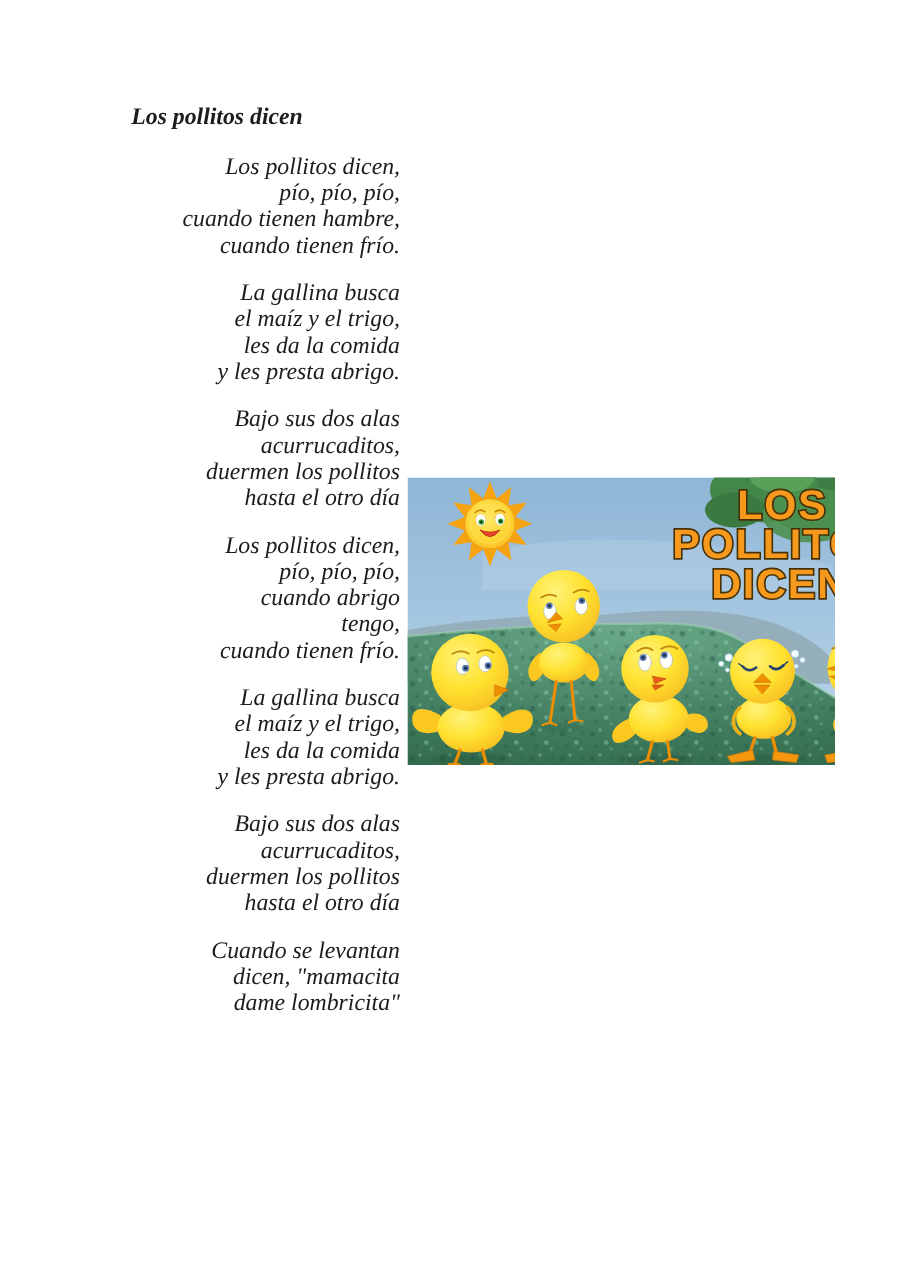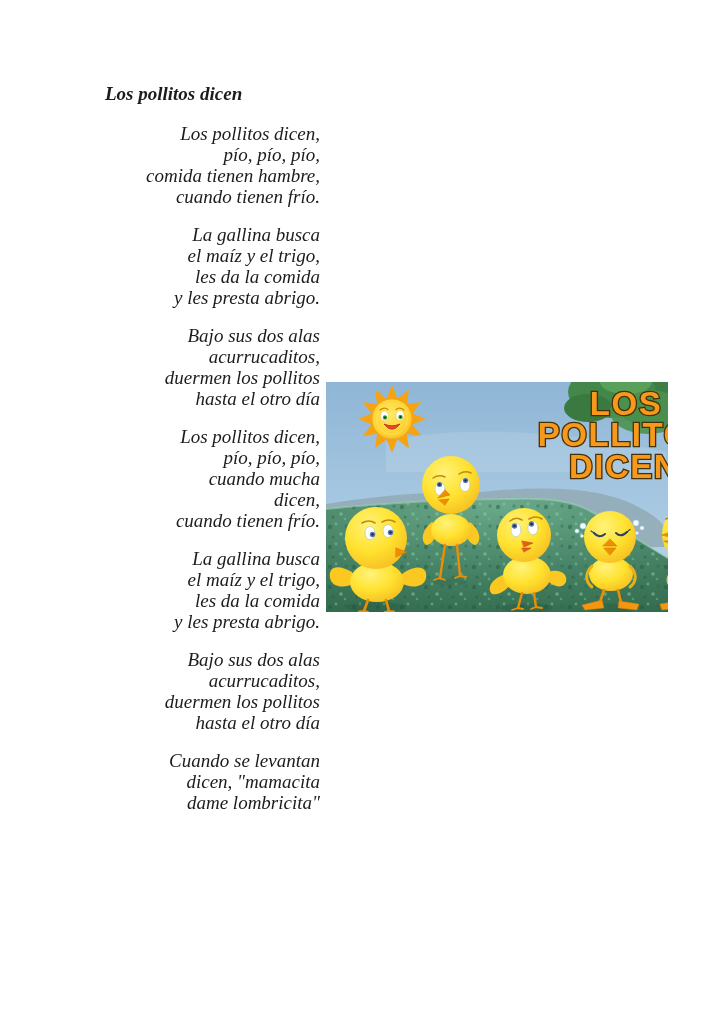--- a/index.html
+++ b/index.html
@@ -23,43 +23,43 @@
 <body>
 
 <div class="page">
 
   <div class="poem">
     <div class="poem-title">Los pollitos dicen</div>
 
     <div class="stanza">
       <div class="line">Los pollitos dicen,</div>
       <div class="line">pío, pío, pío,</div>
-      <div class="line">comida tienen hambre,</div>
+      <div class="line">cuando tienen hambre,</div>
       <div class="line">cuando tienen frío.</div>
     </div>
 
     <div class="stanza">
       <div class="line">La gallina busca</div>
       <div class="line">el maíz y el trigo,</div>
       <div class="line">les da la comida</div>
       <div class="line">y les presta abrigo.</div>
     </div>
 
     <div class="stanza">
       <div class="line">Bajo sus dos alas</div>
       <div class="line">acurrucaditos,</div>
       <div class="line">duermen los pollitos</div>
       <div class="line">hasta el otro día</div>
     </div>
 
     <div class="stanza">
       <div class="line">Los pollitos dicen,</div>
       <div class="line">pío, pío, pío,</div>
-      <div class="line">cuando mucha</div>
-      <div class="line">dicen,</div>
+      <div class="line">cuando abrigo</div>
+      <div class="line">tengo,</div>
       <div class="line">cuando tienen frío.</div>
     </div>
 
     <div class="stanza">
       <div class="line">La gallina busca</div>
       <div class="line">el maíz y el trigo,</div>
       <div class="line">les da la comida</div>
       <div class="line">y les presta abrigo.</div>
     </div>
 

